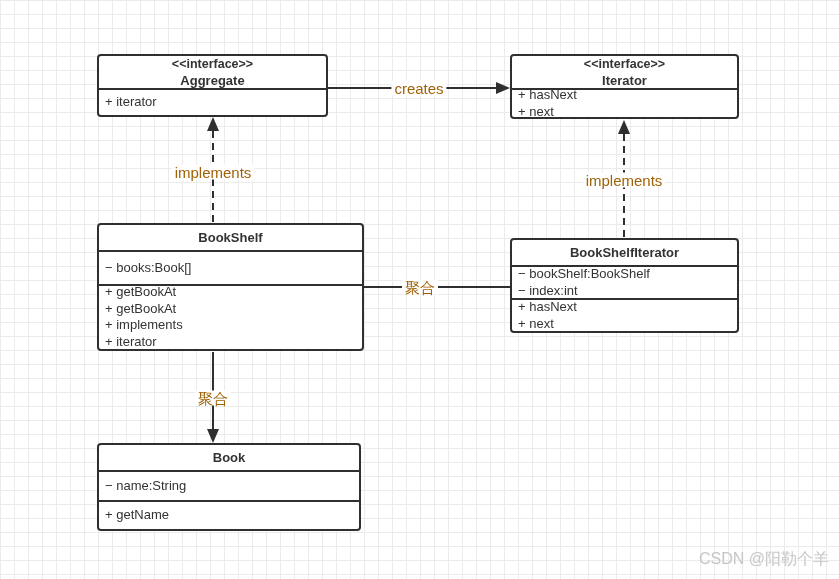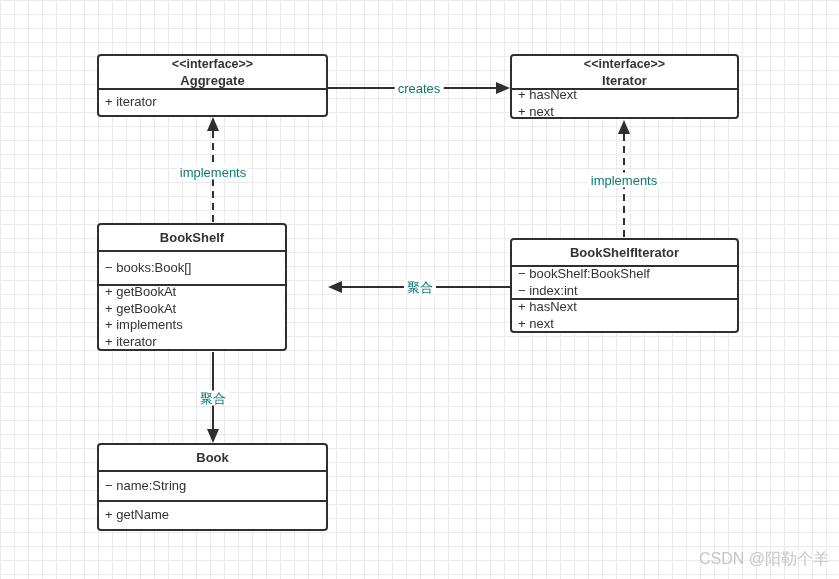--- a/index.html
+++ b/index.html
@@ -57,22 +57,22 @@
     overflow: hidden;
   }
   .uml .sec.divided { border-bottom: 2px solid #2f2f2f; }
   .uml .sec:last-child { border-bottom: none; flex: 1 1 auto; }
   .uml .row { font-size: 13px; line-height: 16.5px; white-space: nowrap; }
 
   .wire-label {
     position: absolute;
     transform: translate(-50%, -50%);
     background: #ffffff;
-    color: #0f766e;
-    font-size: 13px;
+    color: #a16207;
+    font-size: 15px;
     line-height: 15px;
     padding: 0 3px;
     white-space: nowrap;
     text-align: right;
   }
 
   .watermark {
     position: absolute;
     right: 10px;
     top: 549px;
@@ -119,21 +119,21 @@
     <div class="hdr" style="height:32px">
       <div class="stereo">&lt;&lt;interface&gt;&gt;</div>
       <div class="cname">Iterator</div>
     </div>
     <div class="sec">
       <div class="row">+ hasNext</div>
       <div class="row">+ next</div>
     </div>
   </div>
 
-  <div class="uml" style="left:97px; top:223px; width:190px; height:128px">
+  <div class="uml" style="left:97px; top:223px; width:267px; height:128px">
     <div class="hdr" style="height:25px">
       <div class="cname">BookShelf</div>
     </div>
     <div class="sec divided" style="height:35px">
       <div class="row">− books:Book[]</div>
     </div>
     <div class="sec">
       <div class="row">+ getBookAt</div>
       <div class="row">+ getBookAt</div>
       <div class="row">+ implements</div>
@@ -148,21 +148,21 @@
     <div class="sec divided" style="height:35px">
       <div class="row">− bookShelf:BookShelf</div>
       <div class="row">− index:int</div>
     </div>
     <div class="sec">
       <div class="row">+ hasNext</div>
       <div class="row">+ next</div>
     </div>
   </div>
 
-  <div class="uml" style="left:97px; top:443px; width:231px; height:88px">
+  <div class="uml" style="left:97px; top:443px; width:264px; height:88px">
     <div class="hdr" style="height:25px">
       <div class="cname">Book</div>
     </div>
     <div class="sec divided" style="height:30px">
       <div class="row">− name:String</div>
     </div>
     <div class="sec">
       <div class="row">+ getName</div>
     </div>
   </div>

